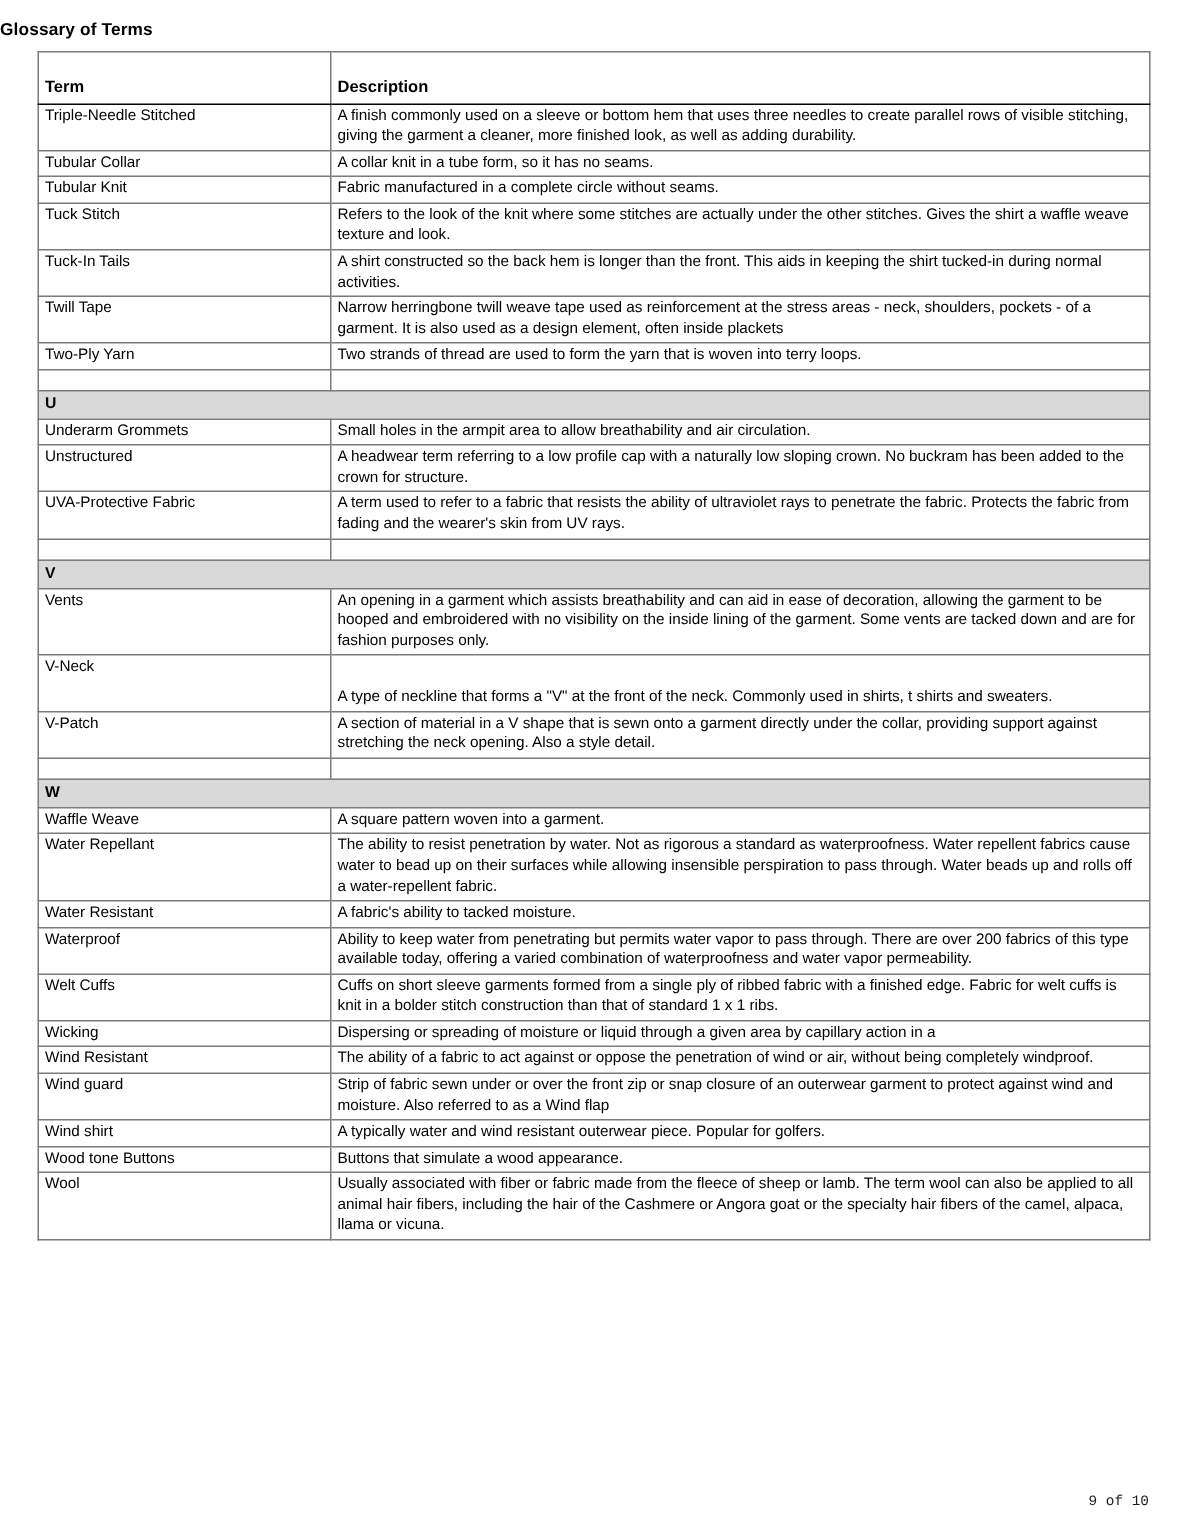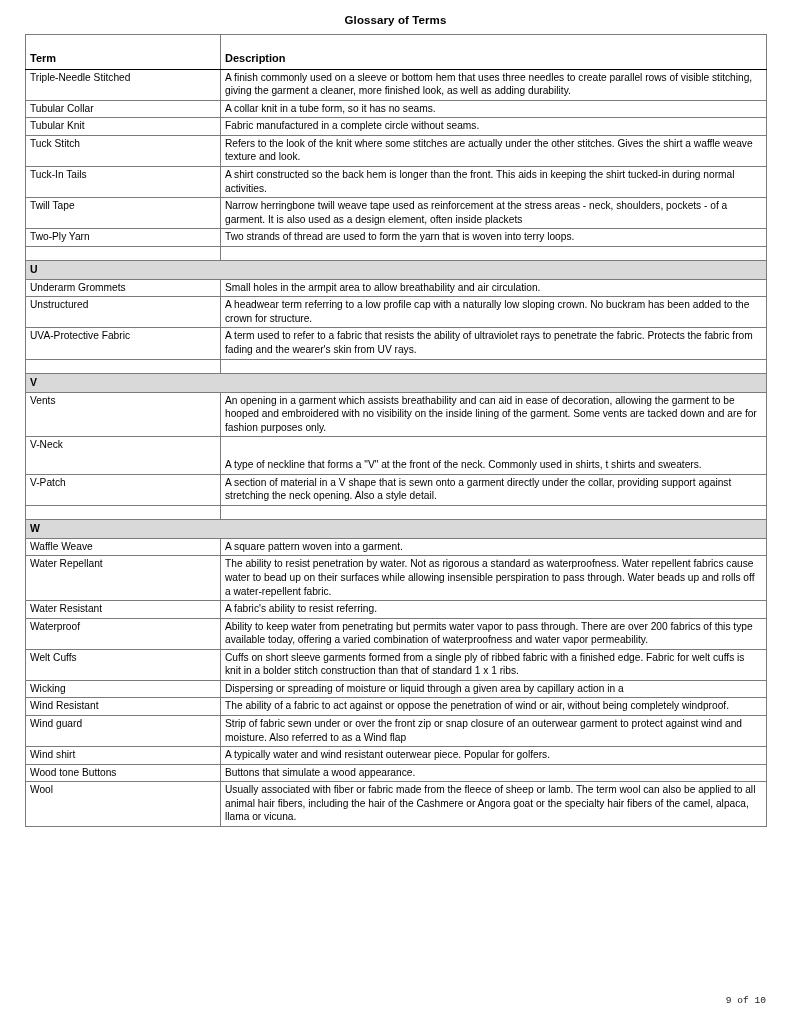--- a/index.html
+++ b/index.html
@@ -18,21 +18,20 @@
 
   .page {
     position: relative;
     width: 791px;
     height: 1024px;
     box-sizing: border-box;
     padding: 0;
   }
 
   .doc-title {
-    text-align: center;
     font-size: 11.5px;
     font-weight: bold;
     letter-spacing: 0.1px;
     margin: 0;
     padding: 14px 0 8px 0;
   }
 
   .table-wrap {
     margin: 0 auto;
     width: 741px;
@@ -192,21 +191,21 @@
           <tr class="entry-row">
             <td>Waffle Weave</td>
             <td>A square pattern woven into a garment.</td>
           </tr>
           <tr class="entry-row">
             <td>Water Repellant</td>
             <td>The ability to resist penetration by water. Not as rigorous a standard as waterproofness. Water repellent fabrics cause water to bead up on their surfaces while allowing insensible perspiration to pass through. Water beads up and rolls off a water-repellent fabric.</td>
           </tr>
           <tr class="entry-row">
             <td>Water Resistant</td>
-            <td>A fabric's ability to resist referring.</td>
+            <td>A fabric's ability to tacked moisture.</td>
           </tr>
           <tr class="entry-row">
             <td>Waterproof</td>
             <td>Ability to keep water from penetrating but permits water vapor to pass through. There are over 200 fabrics of this type available today, offering a varied combination of waterproofness and water vapor permeability.</td>
           </tr>
           <tr class="entry-row">
             <td>Welt Cuffs</td>
             <td>Cuffs on short sleeve garments formed from a single ply of ribbed fabric with a finished edge. Fabric for welt cuffs is knit in a bolder stitch construction than that of standard 1 x 1 ribs.</td>
           </tr>
           <tr class="entry-row">

